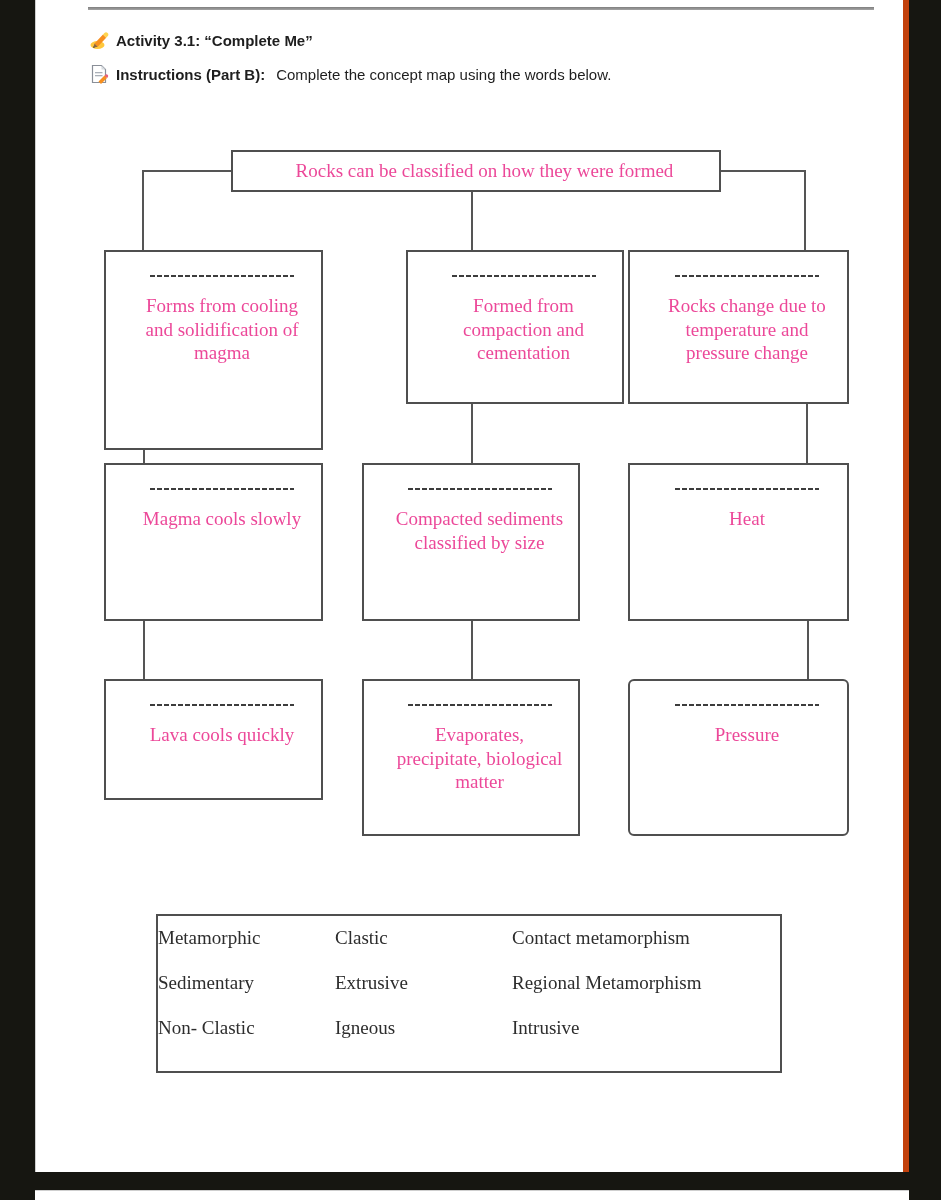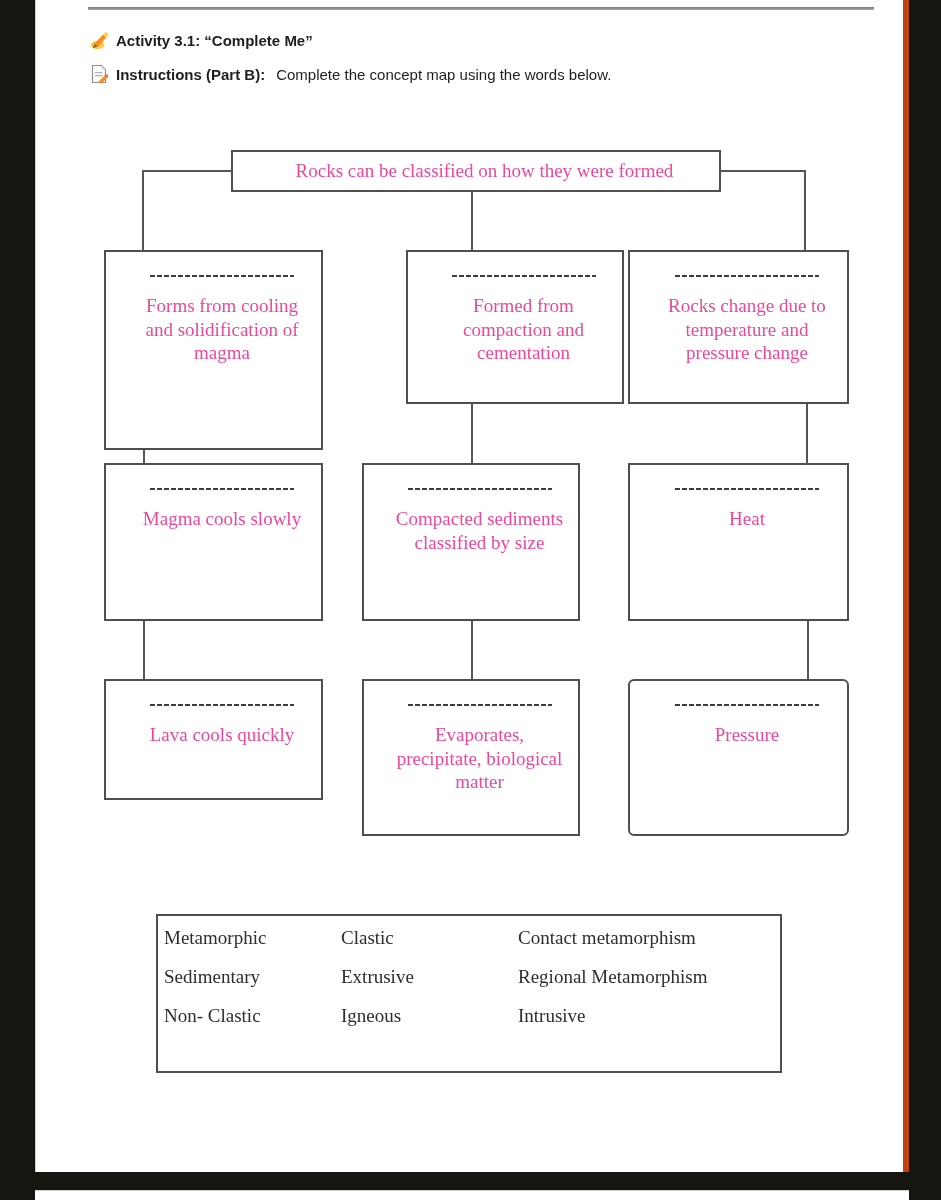--- a/index.html
+++ b/index.html
@@ -71,25 +71,25 @@
     white-space: pre-line;
   }
   .cline { position: absolute; background: #555; }
 
   
   .word-bank {
     position: absolute;
     left: 120px; top: 914px;
     width: 626px; height: 159px;
     border: 2px solid #4f4f4f;
-    padding: 11px 0 0 6px;
+    padding: 11px 0 0 0;
     display: grid;
     grid-template-columns: 177px 177px 1fr;
     grid-auto-rows: 25px;
-    row-gap: 14px;
+    row-gap: 20px;
     font-family: "Liberation Serif", "DejaVu Serif", serif;
     font-size: 19px;
     color: #2d2d2d;
   }
 
   
   .next-page {
     position: absolute;
     left: 35px; top: 1190px;
     width: 874px; height: 10px;

